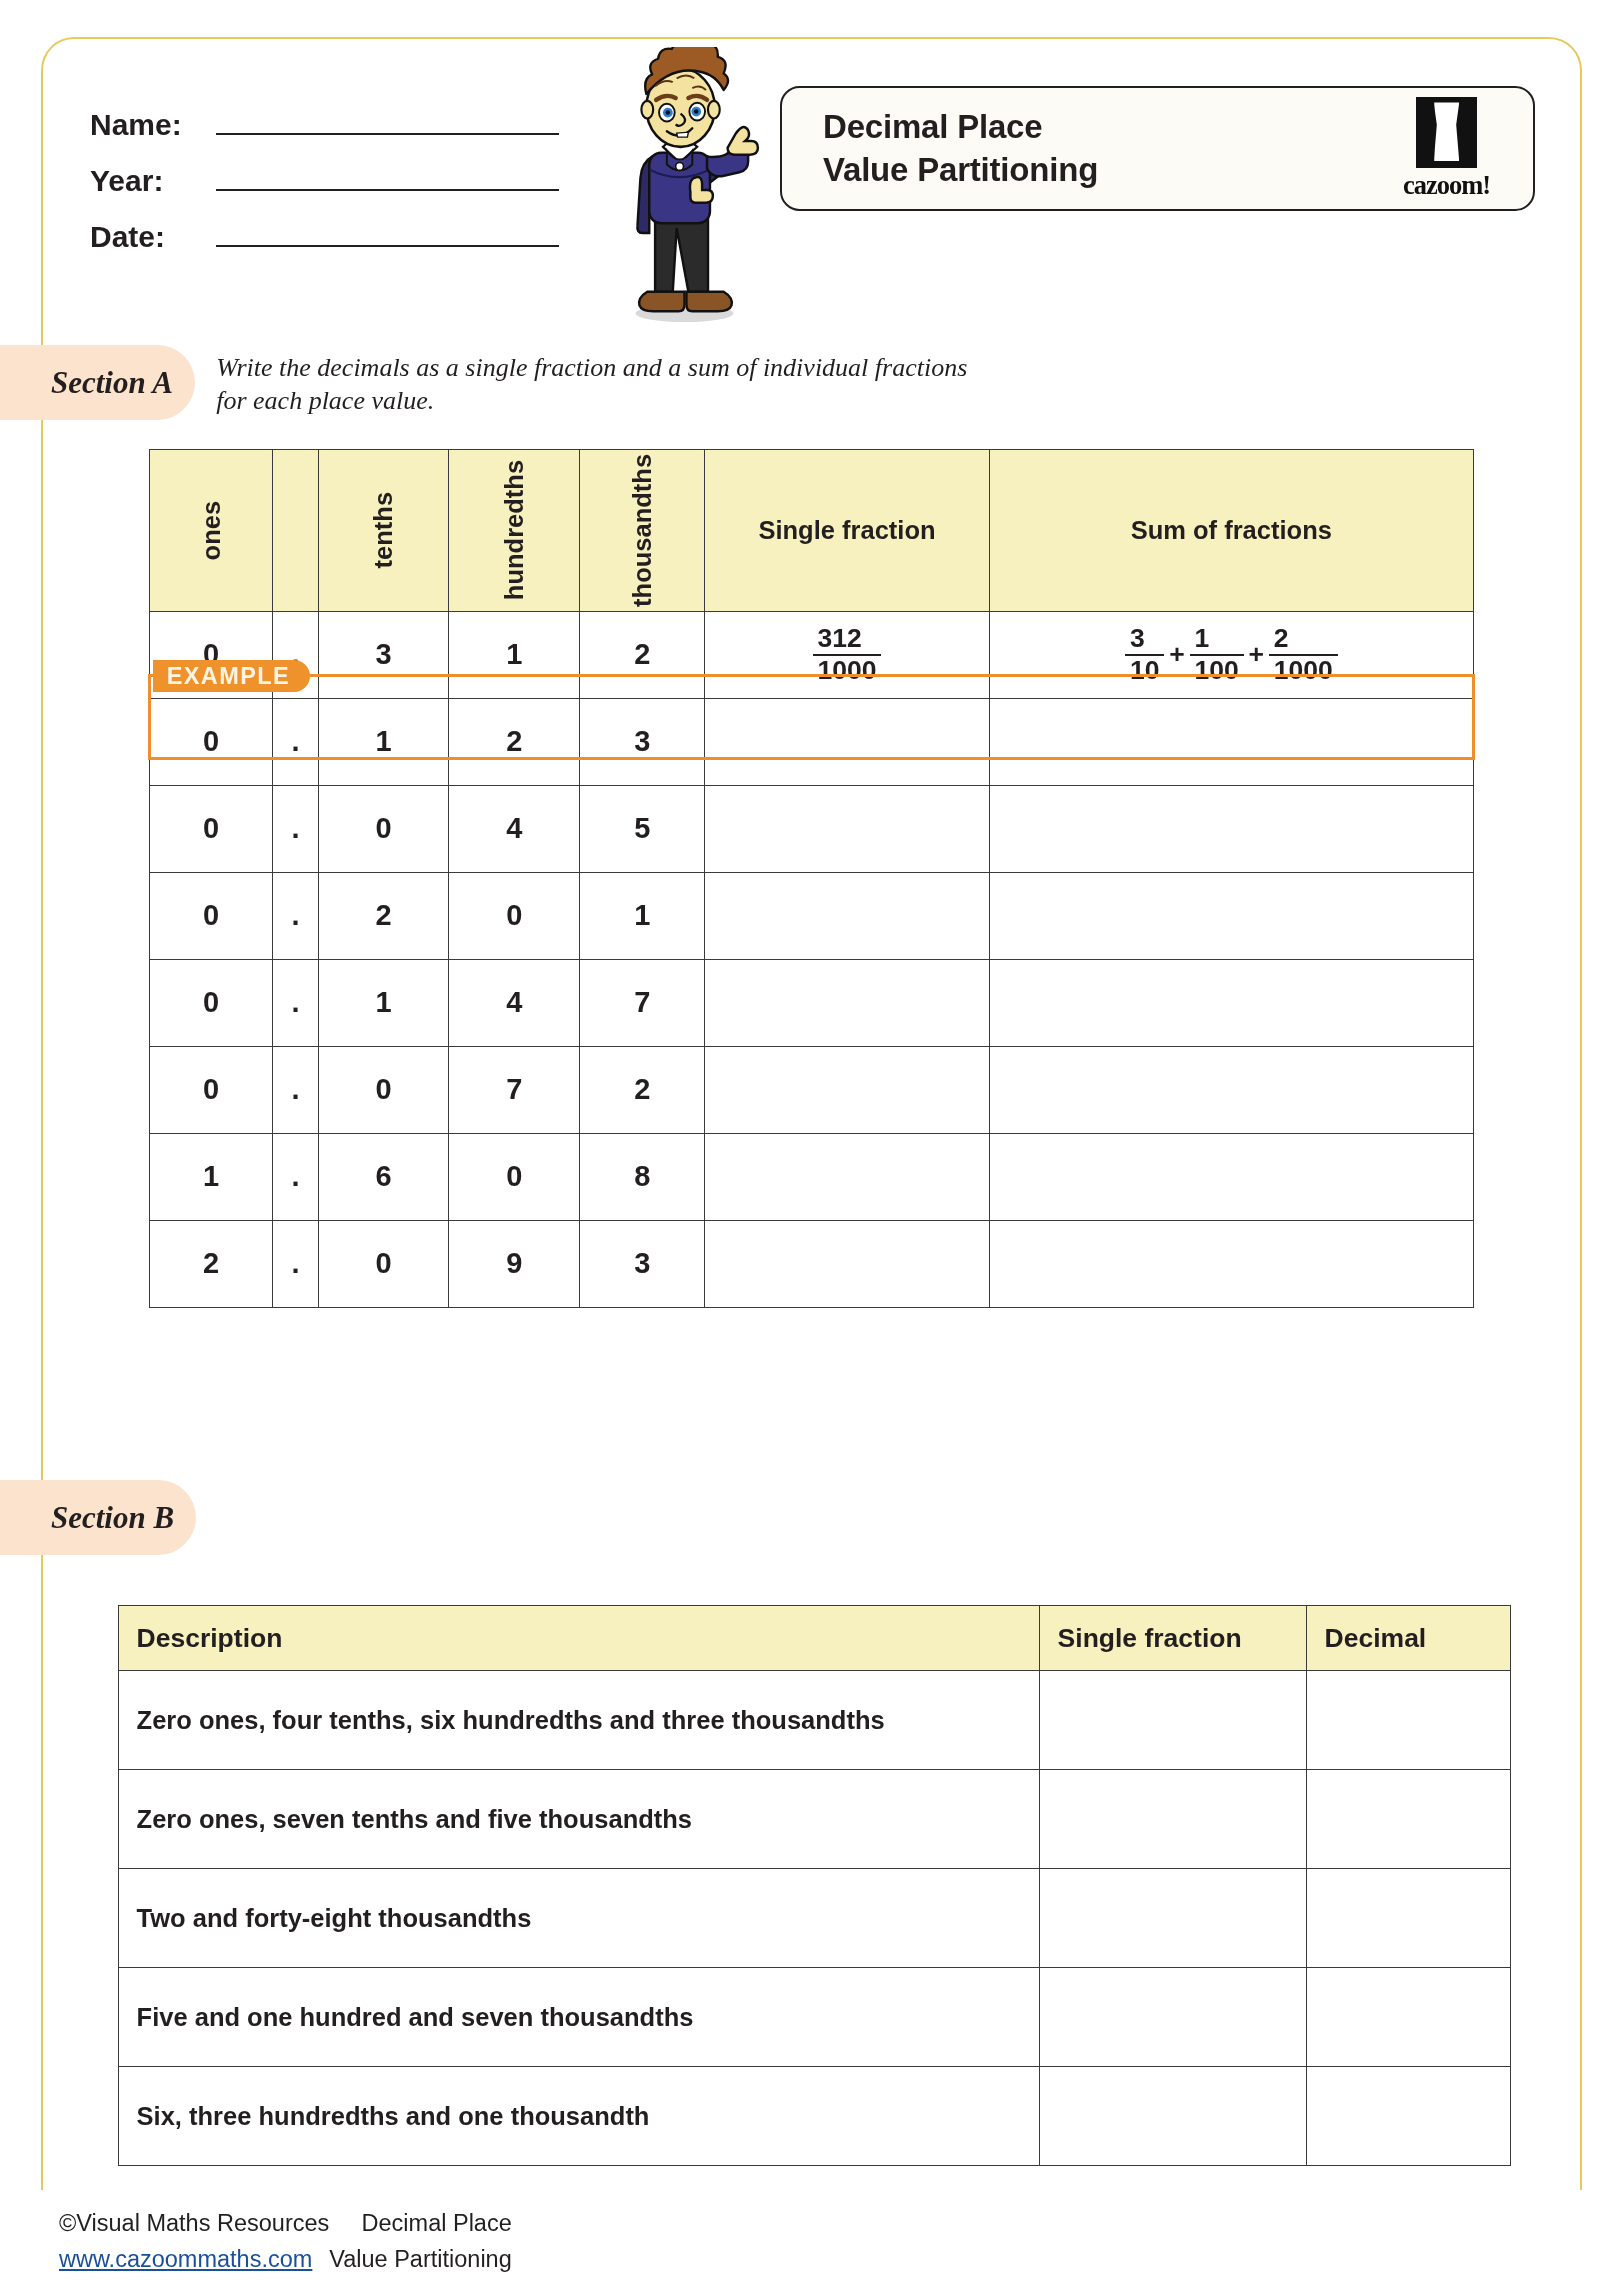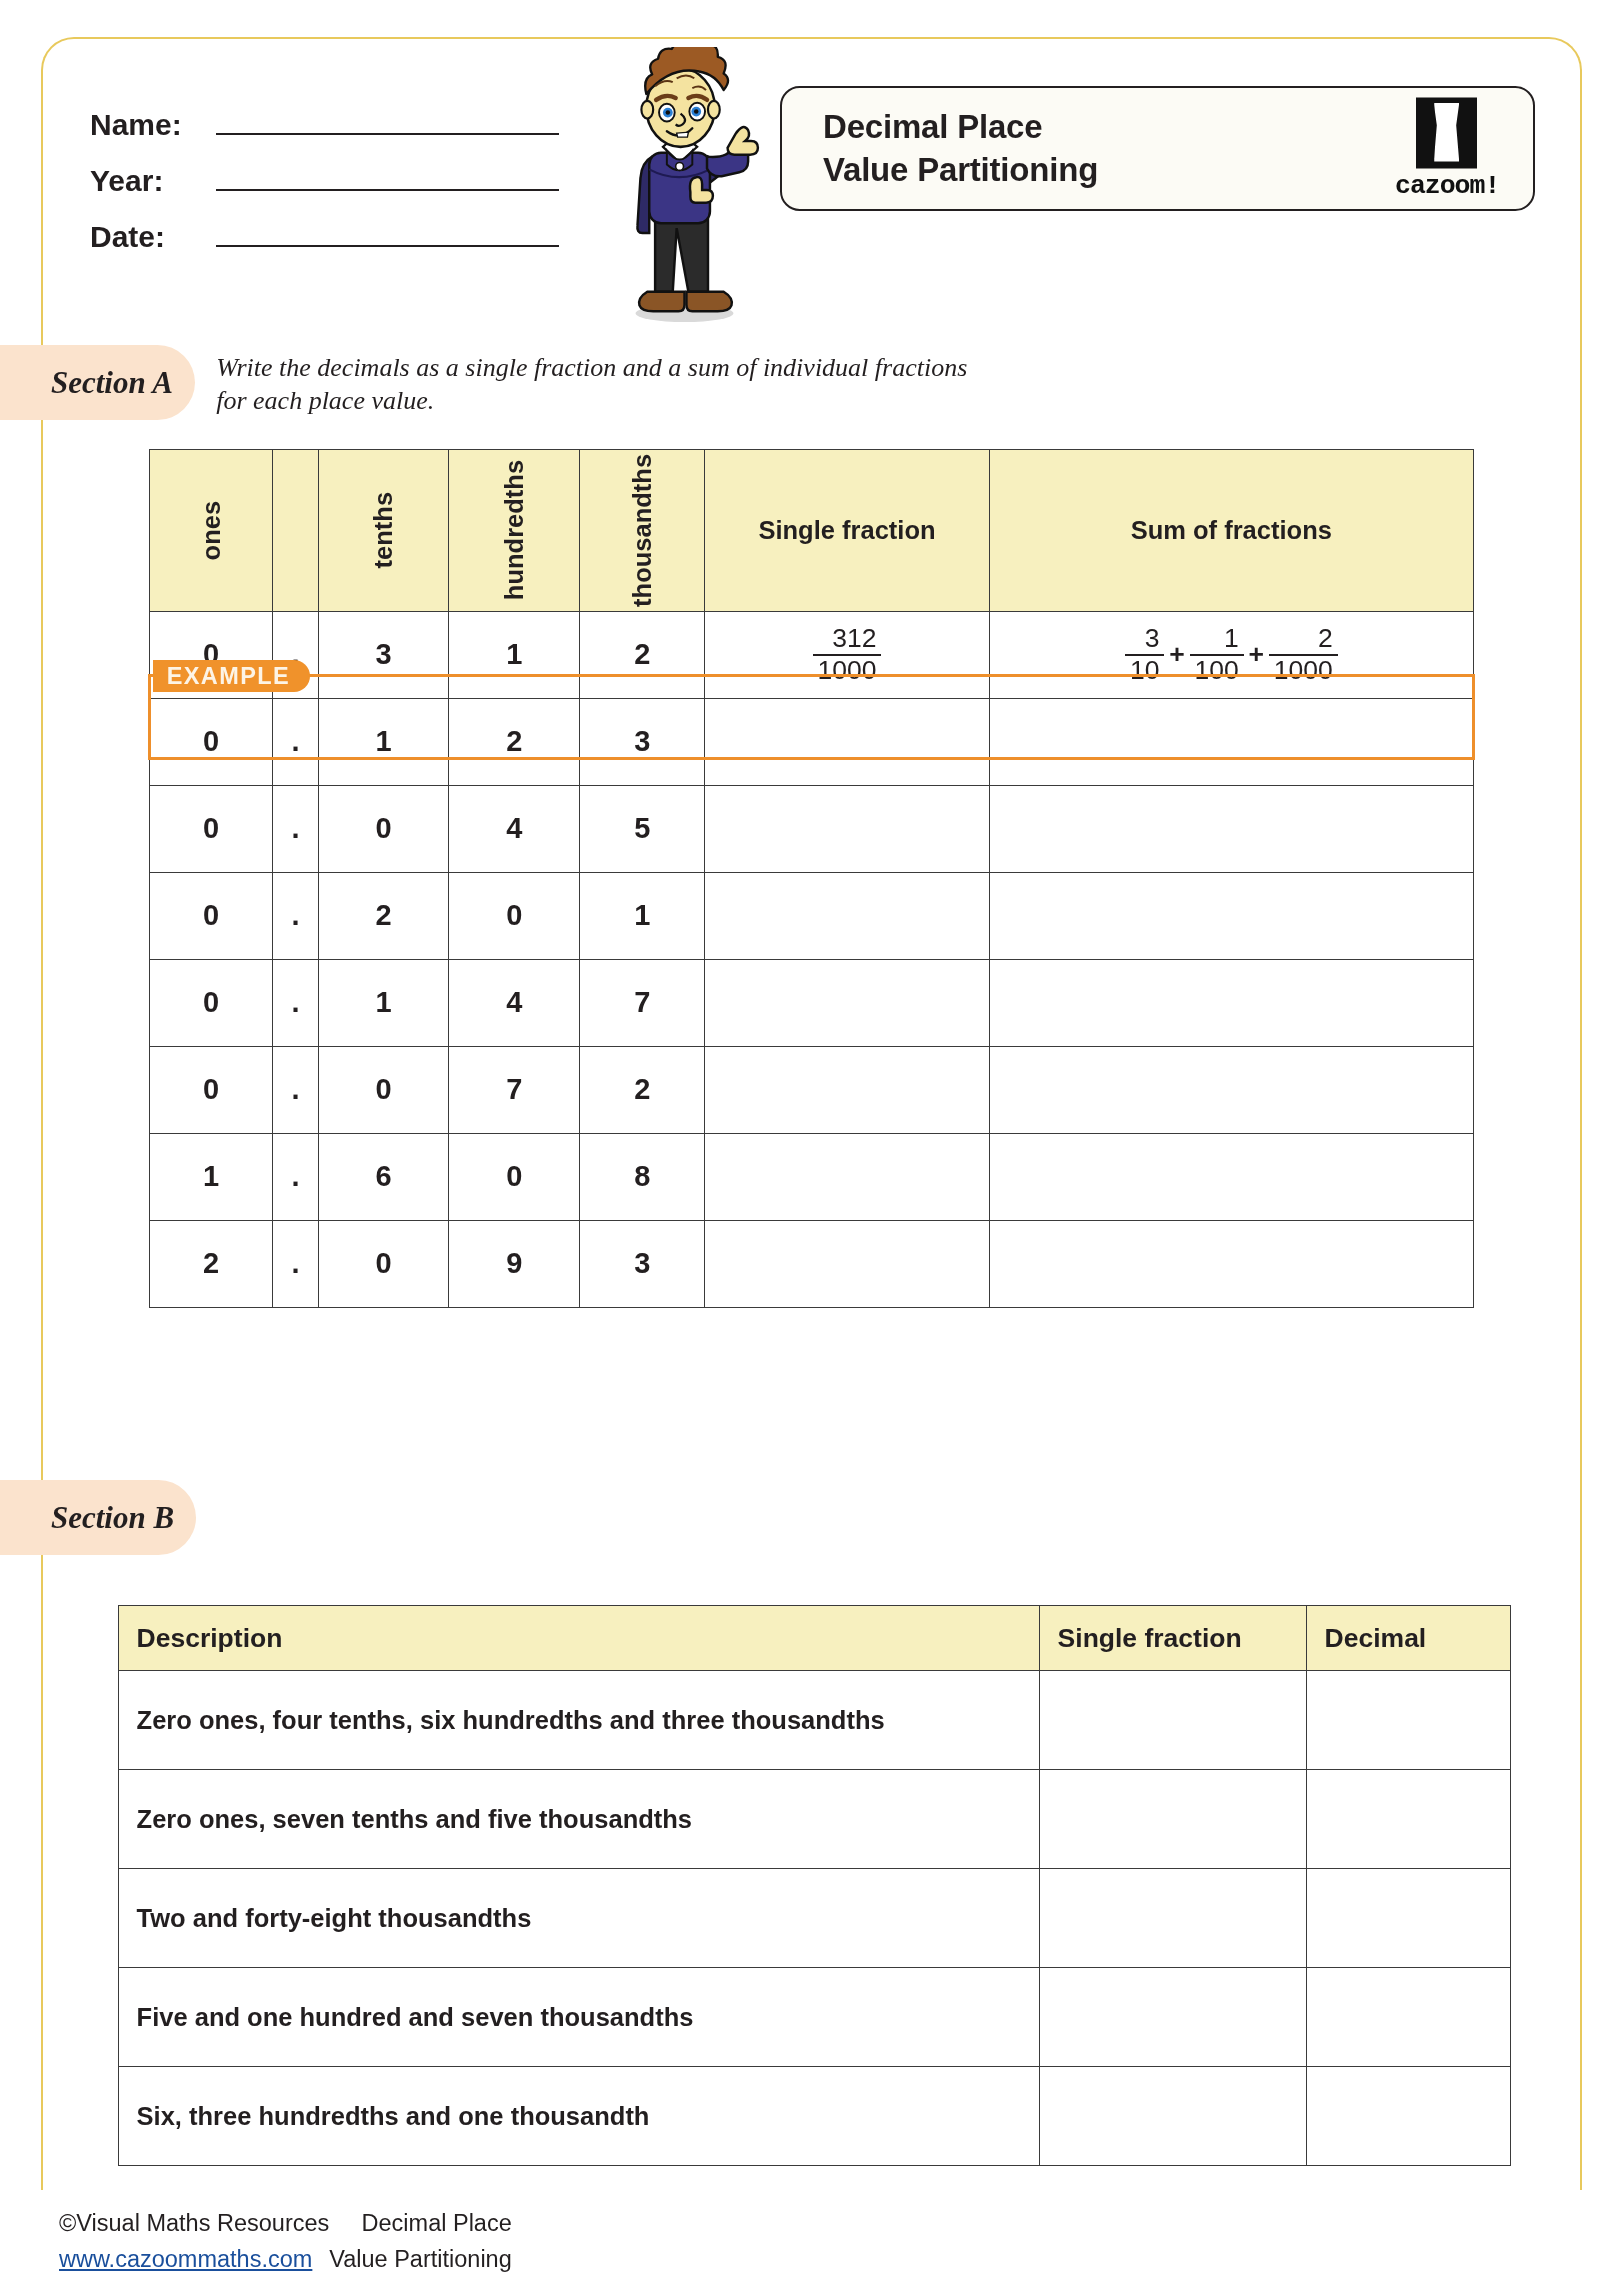--- a/index.html
+++ b/index.html
@@ -106,21 +106,21 @@
     position: absolute;
     left: 50%;
     top: 5.9px;
     transform: translateX(-50%);
     width: 25.5px;
     height: 59px;
     background: #fff;
     clip-path: polygon(0% 0%, 100% 0%, 88% 38%, 100% 100%, 0% 100%, 12% 38%);
   }
   .logo-word {
-    font-family: Liberation Mono, monospace;
+    font-family: Liberation Serif, serif;
     font-weight: bold;
     font-size: 26.5px;
     color: #111;
     letter-spacing: -1px;
   }
 
   
   .section-row {
     position: absolute;
     display: flex;
@@ -219,23 +219,23 @@
     letter-spacing: 1.4px;
     display: flex;
     align-items: center;
     padding: 0 19.6px 0 13.7px;
   }
 
   
   .frac {
     display: inline-block;
     vertical-align: middle;
-    text-align: right;
+    text-align: left;
     font-size: 26.5px;
-    font-weight: normal;
+    font-weight: bold;
     line-height: 1.12;
   }
   .frac .num { display: block; padding: 0 4.9px; }
   .frac .den { display: block; border-top: 2.9px solid #231f20; padding: 0 4.9px; }
   .plus { font-size: 26.5px; font-weight: bold; vertical-align: middle; padding: 0 4.9px; }
 
   
   .tableB {
     position: absolute;
     left: 118px;

